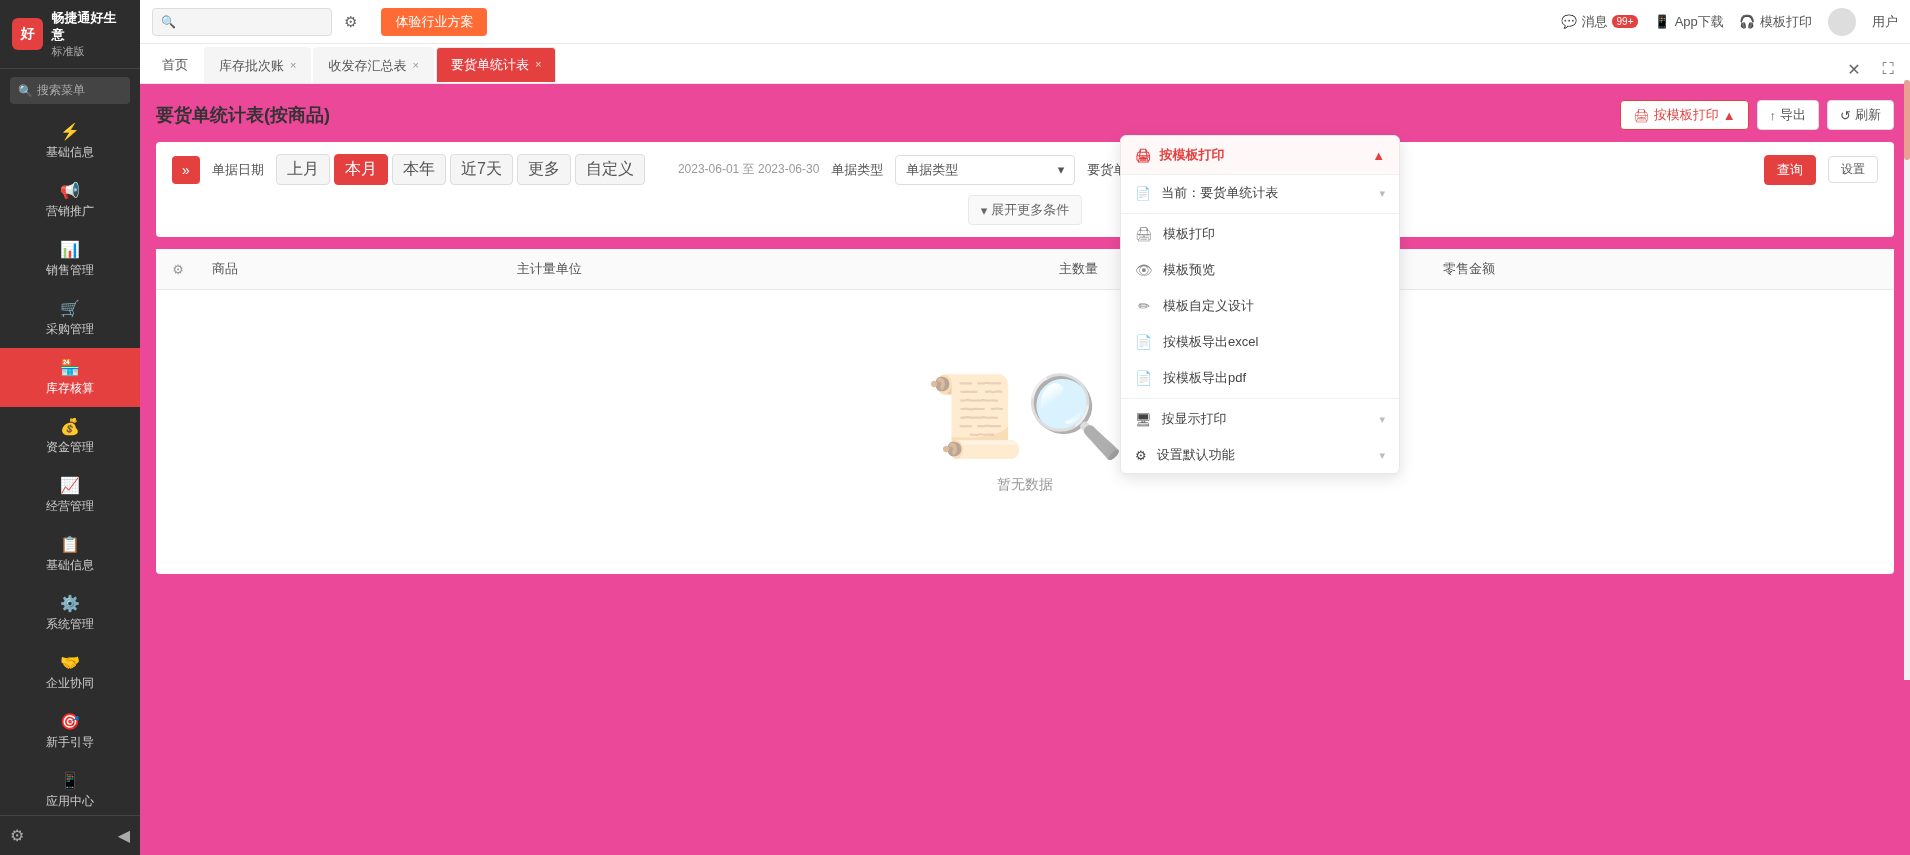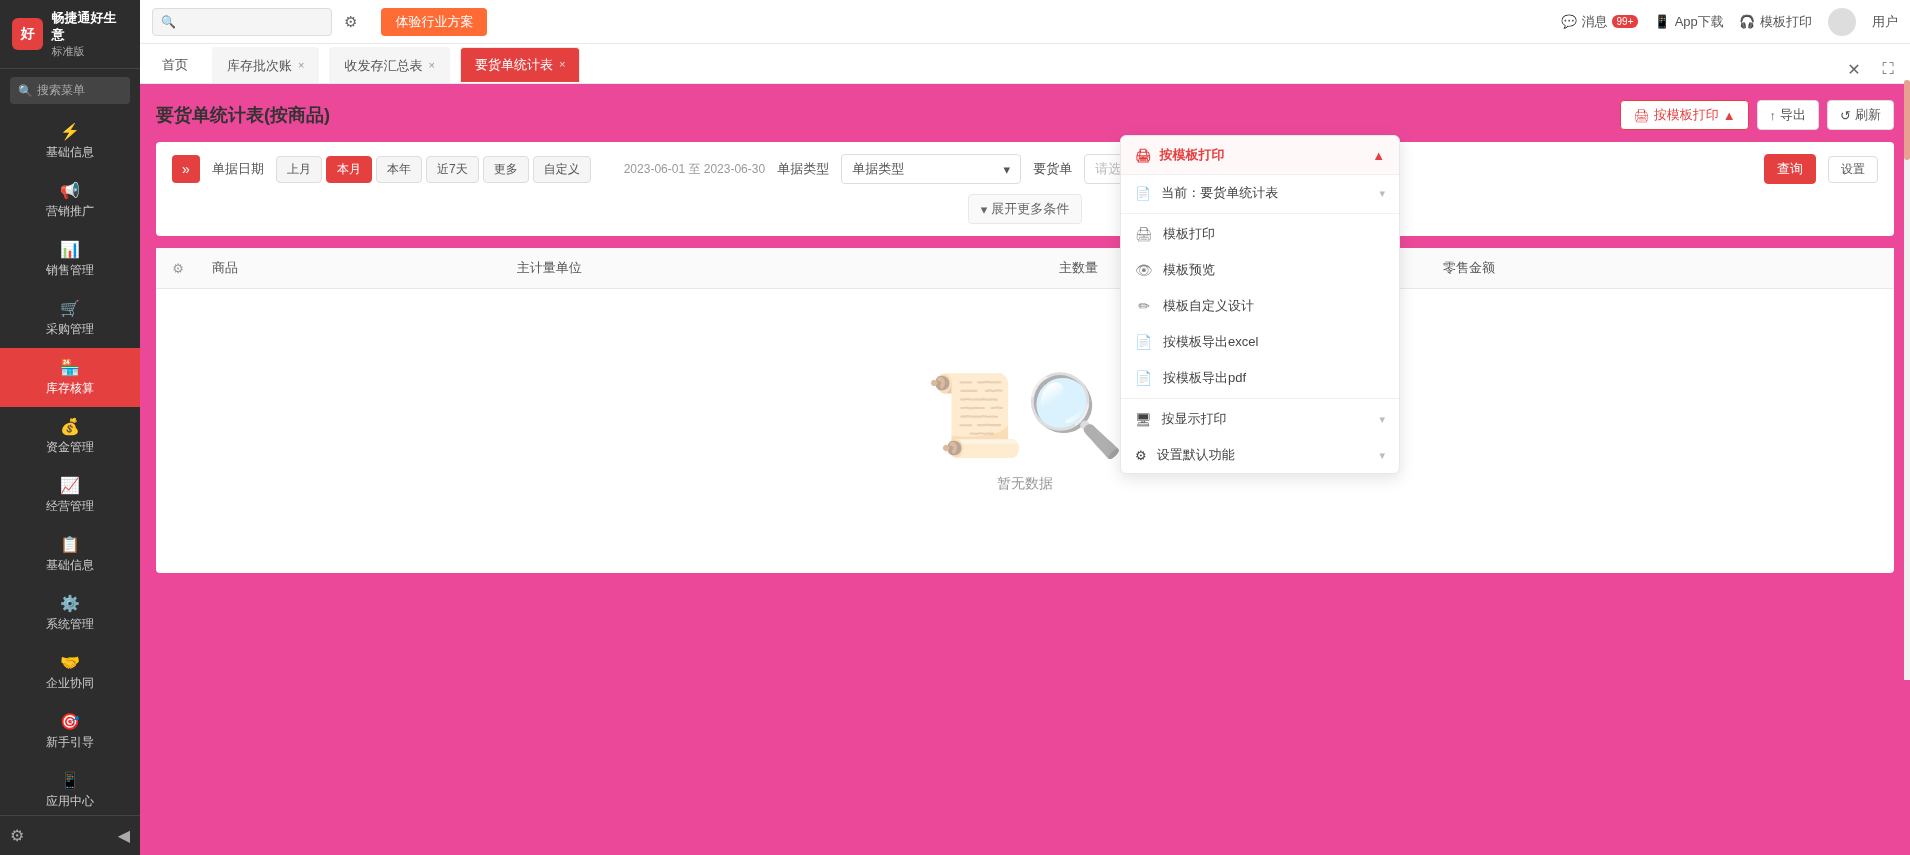--- a/index.html
+++ b/index.html
@@ -126,21 +126,21 @@
       border-radius: 50%;
     }
 
     
     .tabbar {
       height: 40px;
       background: #fff;
       border-bottom: 1px solid #e8e8e8;
       display: flex; align-items: flex-end;
       padding: 0 8px;
-      gap: 8px;
+      gap: 0;
     }
     .tab {
       height: 36px;
       padding: 0 14px;
       display: flex; align-items: center; gap: 6px;
       font-size: 13px;
       color: #555;
       cursor: pointer;
       border-top: 1px solid transparent;
       border-left: 1px solid transparent;
@@ -220,21 +220,21 @@
       background: #e54040;
       border-radius: 4px;
       display: flex; align-items: center; justify-content: center;
       color: white; cursor: pointer; font-size: 14px;
     }
     .filter-label { color: #555; font-size: 13px; white-space: nowrap; }
     .date-group { display: flex; align-items: center; gap: 4px; }
     .date-btn {
       padding: 4px 10px;
       border-radius: 4px;
-      font-size: 12px;
+      font-size: 16px;
       cursor: pointer;
       background: #f5f5f5;
       border: 1px solid #ddd;
       color: #555;
     }
     .date-btn.active {
       background: #e54040;
       color: white;
       border-color: #e54040;
     }

